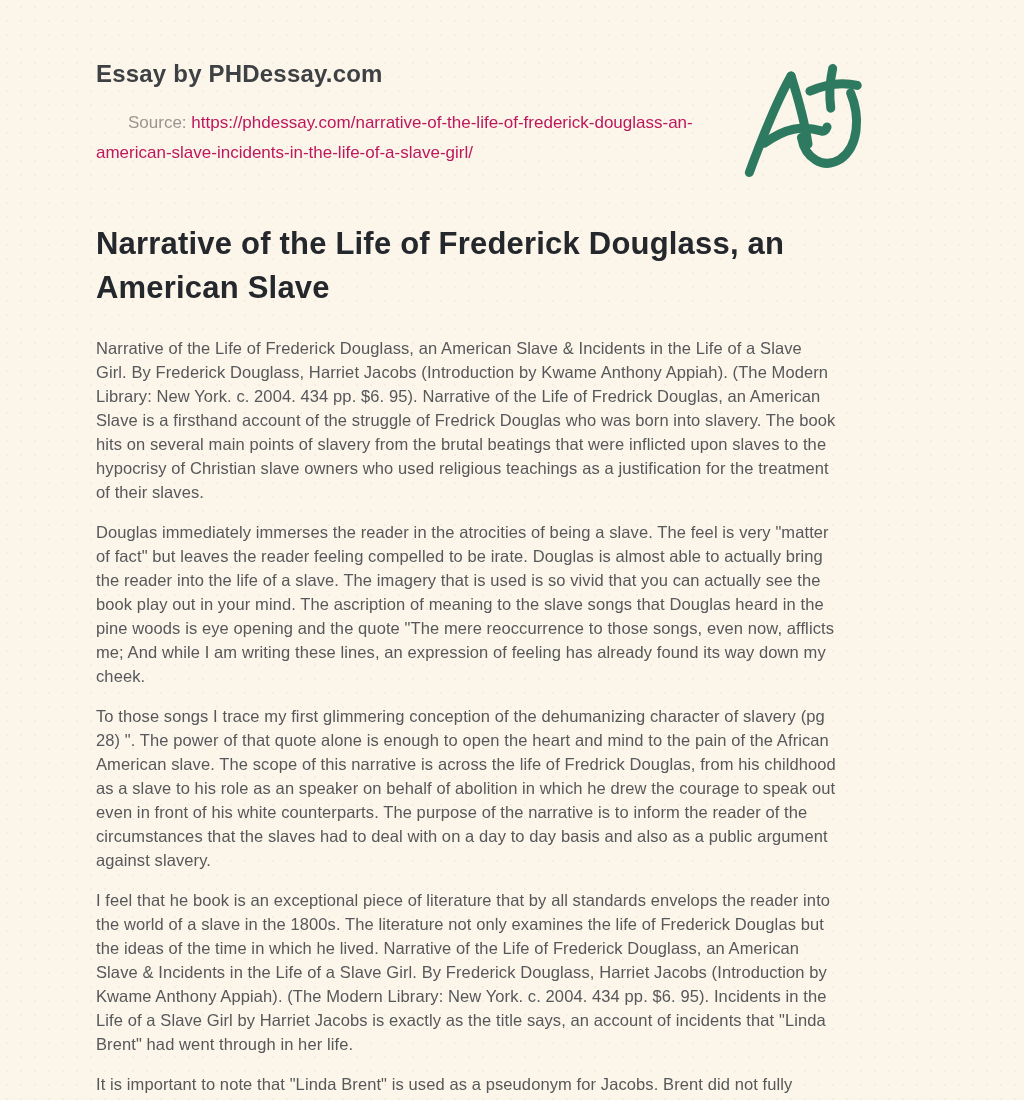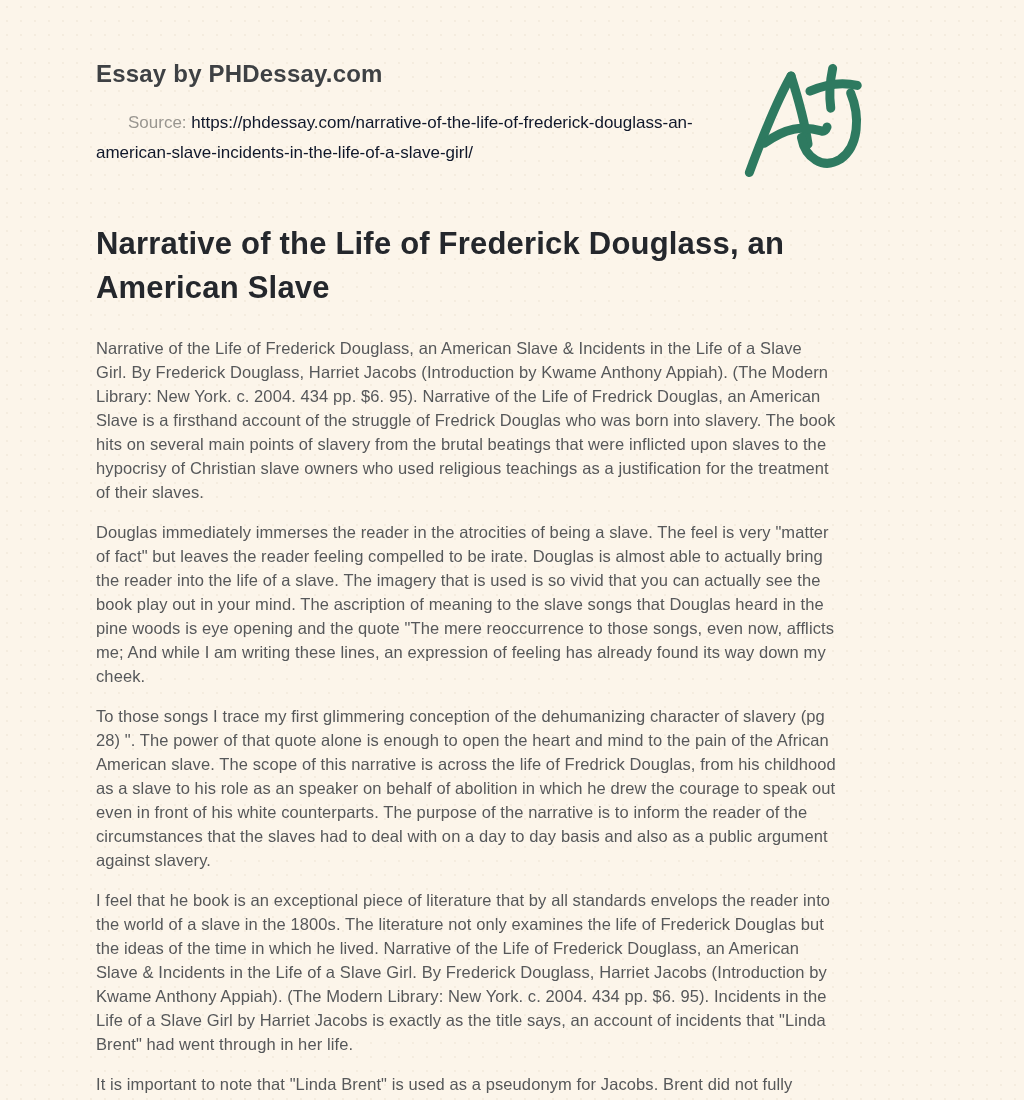--- a/index.html
+++ b/index.html
@@ -30,21 +30,21 @@
     margin-top: 20px;
     max-width: 648px;
     font-size: 17px;
     line-height: 30px;
   }
   .source-label {
     color: #999690;
     margin-left: 32px;
   }
   .source-link {
-    color: #0f172a;
+    color: #be185d;
     text-decoration: none;
     word-break: break-word;
   }
   .logo {
     position: absolute;
     top: 60px;
     right: 60px;
     width: 142px;
     height: 120px;
   }

